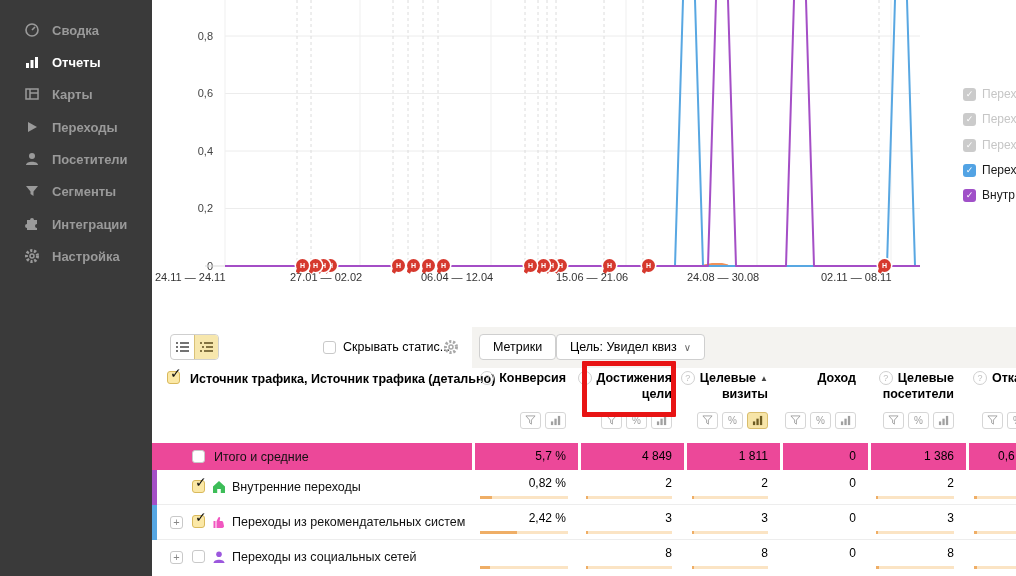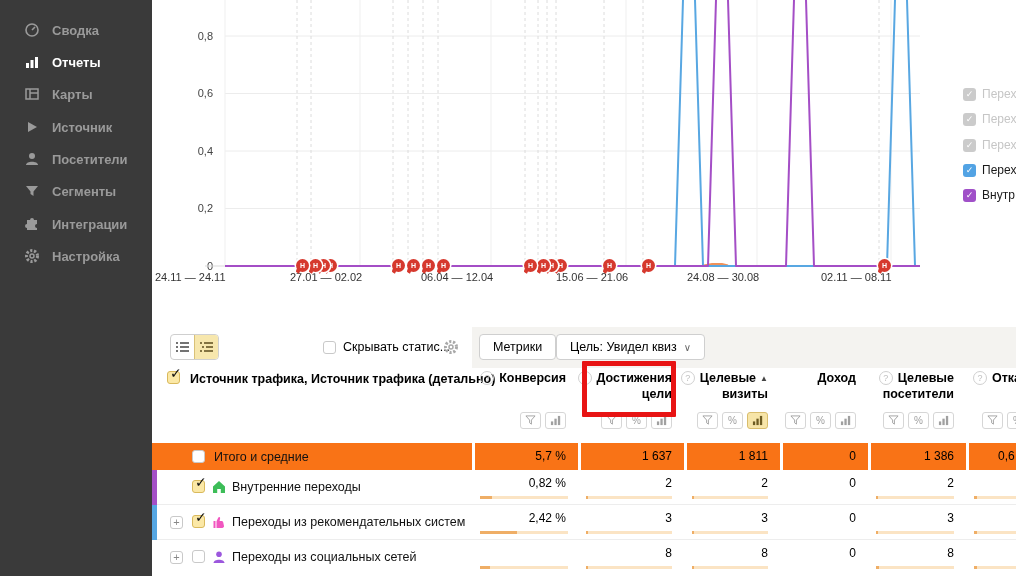--- a/index.html
+++ b/index.html
@@ -47,21 +47,21 @@
   
   .hcol{position:absolute;display:flex;justify-content:flex-end;align-items:center;font-size:12.5px;font-weight:bold;color:#000;}
   .hcol .help{width:12px;height:12px;border:1px solid #d0d0d0;border-radius:50%;color:#c0c0c0;font-size:9px;
        line-height:12px;text-align:center;font-weight:normal;margin-right:5px;flex:none;}
   .hcol .sort{font-size:8px;margin-left:4px;color:#444;}
   .fbtns{position:absolute;display:flex;gap:4px;justify-content:flex-end;}
   .fbtn{width:21px;height:17px;border:1px solid #d6d6d6;border-radius:3px;background:#fff;display:flex;
         align-items:center;justify-content:center;cursor:pointer;color:#a0a0a0;font-size:10px;box-sizing:border-box;}
   .fbtn.active{background:#f7e5a8;border-color:#d9bd6c;color:#6e5c22;}
   .trow{position:absolute;left:152px;width:864px;box-sizing:border-box;}
-  .trow.total{background:#f97316;}
+  .trow.total{background:#ec4899;}
   .trow.bordered{border-bottom:1px solid #ededed;}
   .cell{position:absolute;top:0;font-size:12px;color:#000;text-align:right;}
   .rlabel{position:absolute;font-size:12.5px;color:#111;white-space:nowrap;}
   .rowbar{position:absolute;height:3px;background:#fbe4c4;}
   .rowbar i{display:block;height:3px;background:#efae66;}
   .colorbar{position:absolute;left:0;top:0;width:5px;}
   .expander{position:absolute;width:13px;height:13px;border:1px solid #c9c9c9;border-radius:3px;background:#fff;
         color:#888;font-size:11px;line-height:11px;text-align:center;cursor:pointer;box-sizing:border-box;}
   .ricon{position:absolute;width:14px;height:14px;}
   .colsep{position:absolute;top:0;width:3px;height:100%;background:#fff;}
@@ -102,21 +102,21 @@
           </svg>
       </span>
       <span class="sb-label">Отчеты</span>
     </div>
     <div class="sb-item" style="top:111px">
       <span class="sb-ico">
         <svg width="16" height="16" viewBox="0 0 16 16" fill="currentColor">
             <path d="M4 3 L13 8 L4 13 Z"></path>
           </svg>
       </span>
-      <span class="sb-label">Источник</span>
+      <span class="sb-label">Переходы</span>
     </div>
     <div class="sb-item" style="top:143px">
       <span class="sb-ico">
         <svg width="16" height="16" viewBox="0 0 16 16" fill="currentColor">
             <circle cx="8" cy="5" r="3"></circle>
             <path d="M2 14 C2 9.5 14 9.5 14 14 Z"></path>
           </svg>
       </span>
       <span class="sb-label">Посетители</span>
     </div>
@@ -452,21 +452,21 @@
   <div class="trow total" style="top:443px;height:27px">
     <span class="colsep" style="left:320px"></span>
       <span class="colsep" style="left:426px"></span>
     <span class="colsep" style="left:532px"></span>
       <span class="colsep" style="left:628px"></span>
     <span class="colsep" style="left:716px"></span>
       <span class="colsep" style="left:814px"></span>
     <span class="cb" style="left:40px;top:7px"></span>
     <span class="rlabel" style="left:62px;top:7px">Итого и средние</span>
     <span class="cell" style="left:320px;width:94px;line-height:27px">5,7 %</span>
-    <span class="cell" style="left:426px;width:94px;line-height:27px">1 637</span>
+    <span class="cell" style="left:426px;width:94px;line-height:27px">4 849</span>
     <span class="cell" style="left:532px;width:84px;line-height:27px">1 811</span>
     <span class="cell" style="left:628px;width:76px;line-height:27px">0</span>
     <span class="cell" style="left:716px;width:86px;line-height:27px">1 386</span>
     <span class="cell" style="left:846px;width:60px;line-height:27px;text-align:left">0,6</span>
   </div>
 
   <div class="trow bordered" style="top:470px;height:35px">
     <span class="colorbar" style="height:35px;background:#a44fc6"></span>
     <span class="cb checked" style="left:40px;top:10px">
         <i>✓</i>

